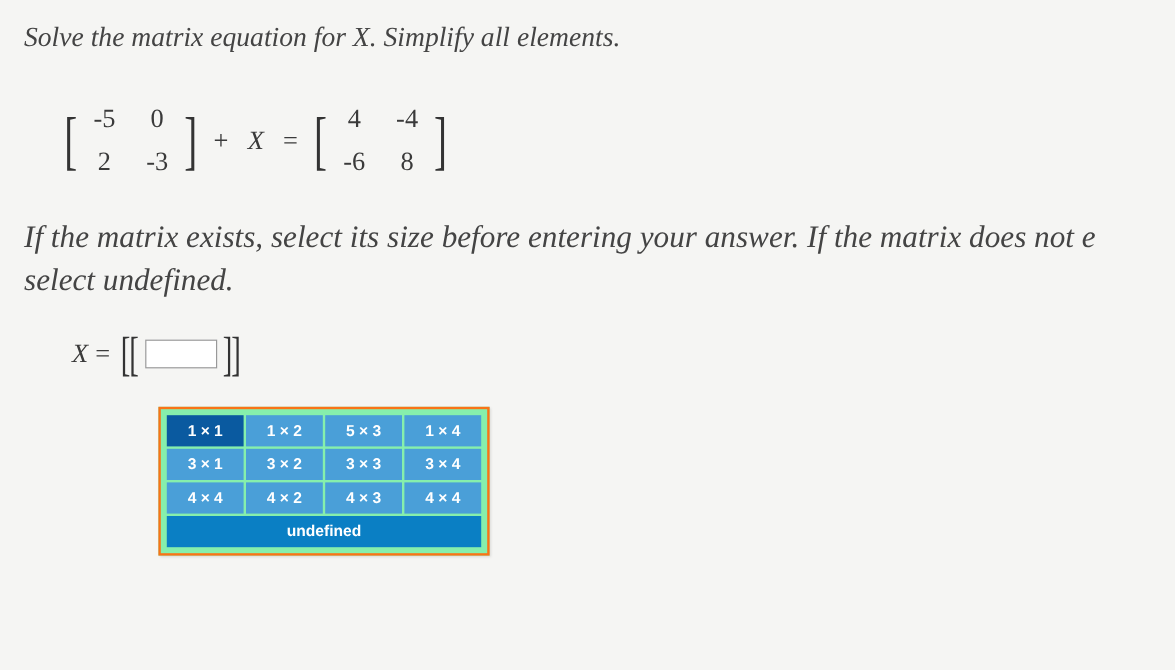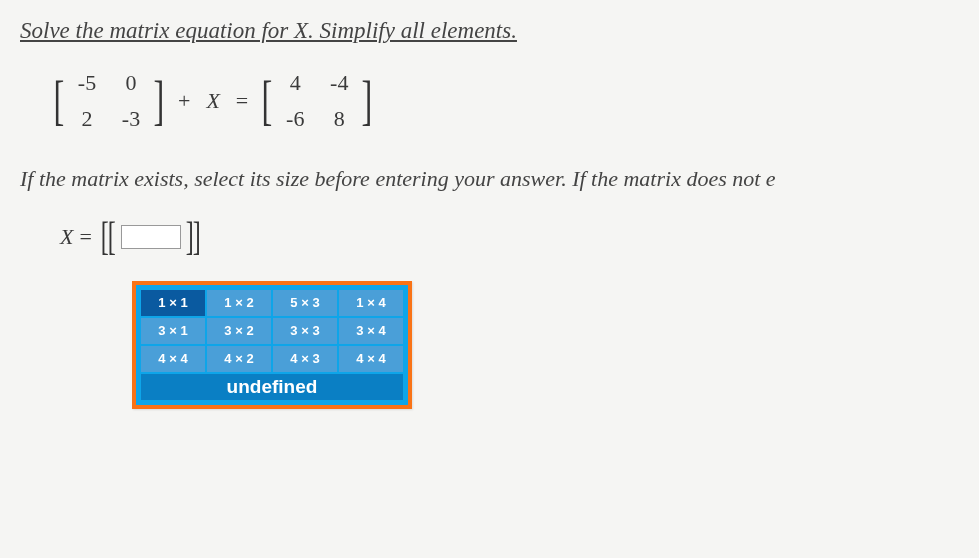--- a/index.html
+++ b/index.html
@@ -14,22 +14,21 @@
     overflow: hidden;
     position: relative;
   }
   .page {
     padding: 18px 10px 10px 20px;
   }
   .question-text {
     font-size: 23px;
     font-style: italic;
     color: #444;
-    margin-bottom: 20px;
-    text-decoration: underline;
+    margin-bottom: 36px;
   }
   .equation-row {
     margin-left: 28px;
     margin-bottom: 26px;
     display: flex;
     align-items: center;
     font-family: 'Times New Roman', serif;
     font-style: normal;
     font-size: 22px;
   }
@@ -58,21 +57,21 @@
   .matrix-cells span {
     min-width: 26px;
     text-align: center;
     font-style: normal;
   }
   .op {
     margin: 0 8px;
     font-style: normal;
   }
   .instruction-text {
-    font-size: 22px;
+    font-size: 26px;
     font-style: italic;
     color: #444;
     line-height: 1.4;
     margin-bottom: 22px;
   }
   .answer-row {
     margin-left: 40px;
     display: flex;
     align-items: center;
     font-size: 22px;
@@ -97,23 +96,23 @@
     display: inline-block;
     width: 60px;
     height: 24px;
     border: 1px solid #999;
     background: #fff;
     margin: 0 2px;
     vertical-align: middle;
   }
   .size-picker {
     margin-left: 112px;
-    border: 4px solid #f97316;
-    display: inline-block;
-    background: #0ea5e9;
+    border: 2px solid #f97316;
+    display: inline-block;
+    background: #86efac;
     box-shadow: 1px 1px 2px rgba(0,0,0,0.1);
     padding: 4px;
     font-family: Verdana, Arial, sans-serif;
     margin-bottom: 26px;
   }
   .size-grid {
     border-collapse: collapse;
   }
   .size-grid td {
     padding: 0;
@@ -134,21 +133,21 @@
     background: #0a5aa0;
   }
   .size-btn.unselected {
     background: #4a9fd8;
   }
   .undefined-btn {
     display: block;
     height: 26px;
     line-height: 26px;
     text-align: center;
-    font-size: 19px;
+    font-size: 13px;
     font-weight: bold;
     color: #fff;
     background: #0a7fc4;
     margin: 1px;
     cursor: pointer;
   }
   .submit-btn {
     margin-left: 58px;
     display: inline-block;
     background: linear-gradient(#4aa020, #2e8b0f);
@@ -188,20 +187,21 @@
         <span>-4</span>
         <span>-6</span>
         <span>8</span>
       </span>
       <span class="bracket">]</span>
     </span>
   </div>
 
   <div class="instruction-text">
     <span>If the matrix exists, select its size before entering your answer. If the matrix does not e</span><br>
+    <span>select undefined.</span>
   </div>
 
   <div class="answer-row">
     <span class="answer-var">X</span>
     <span class="answer-eq">=</span>
     <span class="input-bracket">[</span>
     <span class="input-bracket" style="margin-left:-6px">[</span>
     <span class="input-box"></span>
     <span class="input-bracket" style="margin-right:-6px">]</span>
     <span class="input-bracket">]</span>

